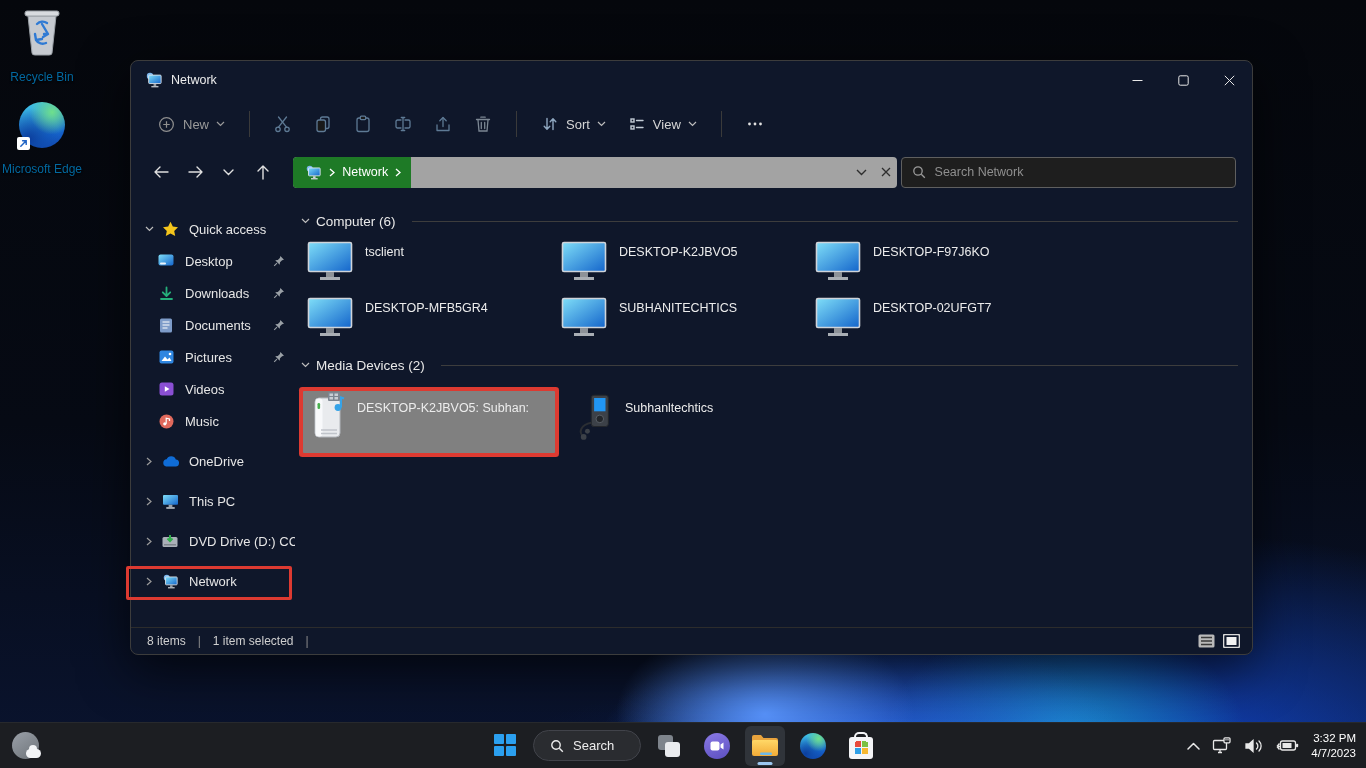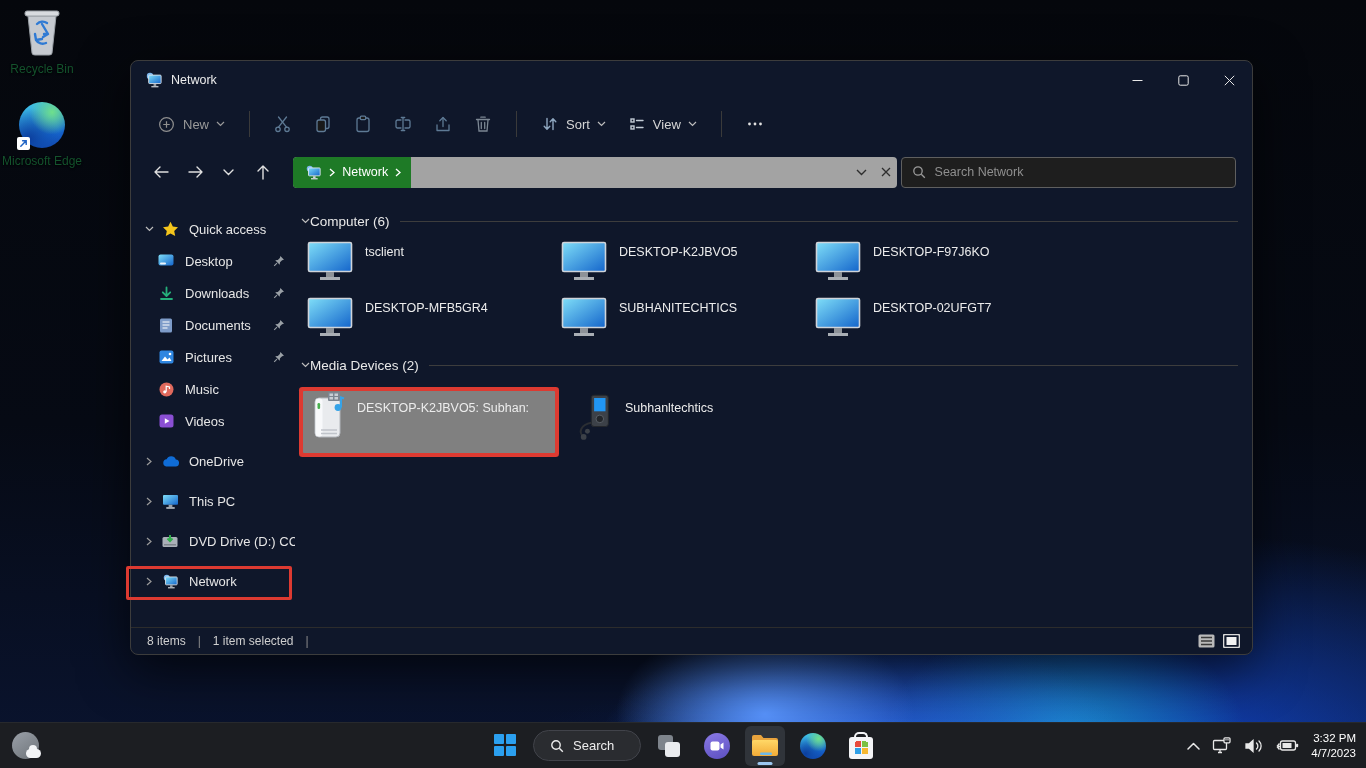--- a/index.html
+++ b/index.html
@@ -13,21 +13,21 @@
   .bloom { position:absolute; inset:0; z-index:0; pointer-events:none;
     background:
       radial-gradient(ellipse 240px 150px at 56% 93%, rgba(90,150,255,.95), rgba(90,150,255,0) 62%),
       radial-gradient(ellipse 430px 230px at 63% 99%, rgba(43,108,240,.95), rgba(43,108,240,0) 62%),
       radial-gradient(ellipse 300px 200px at 78% 96%, rgba(30,170,225,.75), transparent 60%),
       radial-gradient(ellipse 700px 330px at 87% 98%, rgba(18,70,200,.85), transparent 66%),
       radial-gradient(ellipse 980px 430px at 72% 125%, rgba(12,40,120,.9), transparent 72%);
   }
   
   .desk-icon { position:absolute; width:84px; text-align:center; z-index:1; cursor:default; }
-  .desk-icon .lbl { font-size:12px; color:#14532d; text-shadow:0 1px 2px #000; margin-top:6px; line-height:14px; }
+  .desk-icon .lbl { font-size:12px; color:#0369a1; text-shadow:0 1px 2px #000; margin-top:14px; line-height:14px; }
   .edge-circle { width:46px; height:46px; border-radius:50%; margin:0 auto; position:relative;
     background:
       radial-gradient(circle at 72% 22%, #6fe08c, rgba(111,224,140,0) 46%),
       radial-gradient(circle at 22% 80%, #0c3f9e, rgba(12,63,158,0) 60%),
       linear-gradient(155deg,#3fc1e7 10%,#1668cf 70%,#1140a8 100%); }
   .shortcut-badge { position:absolute; left:-2px; bottom:-2px; width:13px; height:13px; background:#fff; border-radius:2px;
     display:flex; align-items:center; justify-content:center; }
   
   .window { position:absolute; left:130px; top:60px; width:1123px; height:595px; z-index:2;
     background:#0f172a; border:1px solid #3c3c3c; border-radius:8px;
@@ -60,21 +60,21 @@
   .main { flex:1 1 auto; display:flex; min-height:0; position:relative; }
   .sidebar { width:164px; flex:0 0 auto; padding-top:18px; font-size:13px; }
   .side-item { height:32px; display:flex; align-items:center; padding-left:10px; gap:4px; color:#e6e6e6; border-radius:4px; position:relative; }
   .side-item .chev { width:16px; display:flex; justify-content:center; flex:0 0 16px; }
   .side-item .s-ico { width:18px; display:flex; justify-content:center; flex:0 0 18px; margin-right:6px; }
   .side-item .s-lbl { white-space:nowrap; overflow:hidden; flex:1 1 auto; }
   .side-item .pin { margin-left:auto; margin-right:10px; flex:0 0 auto; }
   .side-indent { padding-left:26px; }
   .side-gap { height:8px; }
   .content { flex:1 1 auto; padding:14px 14px 0 6px; min-width:0; }
-  .sec-head { display:flex; align-items:center; gap:0; color:#e8e8e8; font-size:13.5px; height:24px; }
+  .sec-head { display:flex; align-items:center; gap:6px; color:#e8e8e8; font-size:13.5px; height:24px; }
   .sec-head .rule { flex:1 1 auto; height:1px; background:#3d3d3d; margin-left:10px; }
   .grid { display:flex; flex-wrap:wrap; margin:6px 0 2px 2px; }
   .pc-tile { width:254px; height:56px; display:flex; align-items:flex-start; gap:12px; padding:2px 4px; }
   .pc-tile .pc-lbl { font-size:12.5px; color:#ececec; margin-top:4px; white-space:nowrap; }
   .media-row { display:flex; margin:14px 0 0 2px; gap:14px; }
   .media-tile { width:252px; height:62px; display:flex; align-items:flex-start; gap:10px; padding:0 8px; }
   .media-tile .m-lbl { font-size:12.5px; color:#ececec; align-self:flex-start; margin-top:10px; }
   .media-selected { background:#808080; box-shadow:0 0 0 4px #dd3a31; border-radius:1px; }
   
   .statusbar { height:27px; border-top:1px solid #2c2c2c; display:flex; align-items:center;
@@ -429,37 +429,37 @@
         <span class="pin">
           <svg width="12" height="12" viewBox="0 0 14 14">
               <path d="M8.6 1.2 L12.8 5.4 L10.6 6 L8.2 8.4 L7.8 11.4 L2.6 6.2 L5.6 5.8 L8 3.4 Z" fill="#9aa0a6"></path>
               <path d="M4.6 9.4 L1.4 12.6" stroke="#9aa0a6" stroke-width="1.3"></path>
             </svg>
           </span>
       </div>
 
       <div class="side-item side-indent">
         <span class="s-ico">
+          <svg width="15" height="14" viewBox="0 0 15 14">
+              <rect x="0.5" y="0.5" width="14" height="13" rx="2.5" fill="#8a4fd3"></rect>
+              <path d="M5.8 4.2 L10.5 7 L5.8 9.8 Z" fill="#fff"></path>
+            </svg>
+          </span>
+        <span class="s-lbl">Videos</span>
+      </div>
+
+      <div class="side-item side-indent">
+        <span class="s-ico">
           <svg width="15" height="15" viewBox="0 0 15 15">
               <circle cx="7.5" cy="7.5" r="7" fill="#e0695c"></circle>
               <circle cx="5.8" cy="9.8" r="1.6" fill="#fff"></circle>
               <path d="M7.2 9.8 V4.2 L10.5 5 V7" stroke="#fff" stroke-width="1.2" fill="none"></path>
             </svg>
           </span>
         <span class="s-lbl">Music</span>
-      </div>
-
-      <div class="side-item side-indent">
-        <span class="s-ico">
-          <svg width="15" height="14" viewBox="0 0 15 14">
-              <rect x="0.5" y="0.5" width="14" height="13" rx="2.5" fill="#8a4fd3"></rect>
-              <path d="M5.8 4.2 L10.5 7 L5.8 9.8 Z" fill="#fff"></path>
-            </svg>
-          </span>
-        <span class="s-lbl">Videos</span>
       </div>
 
       <div class="side-gap"></div>
       <div class="side-item">
         <span class="chev">
           <svg width="6" height="9" viewBox="0 0 6 9">
               <path d="M1 1 L5 4.5 L1 8" fill="none" stroke="#9a9a9a" stroke-width="1.2"></path>
             </svg>
           </span>
         <span class="s-ico">

